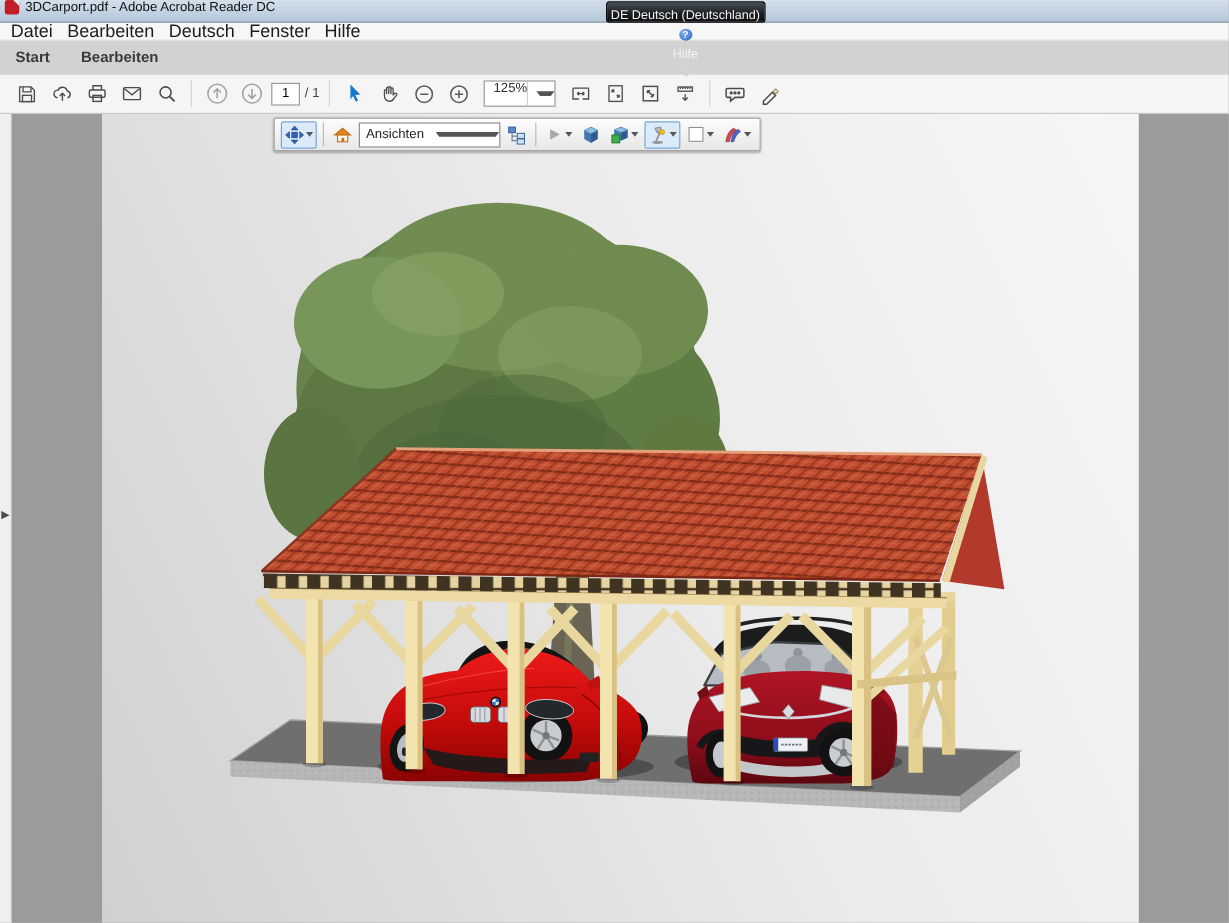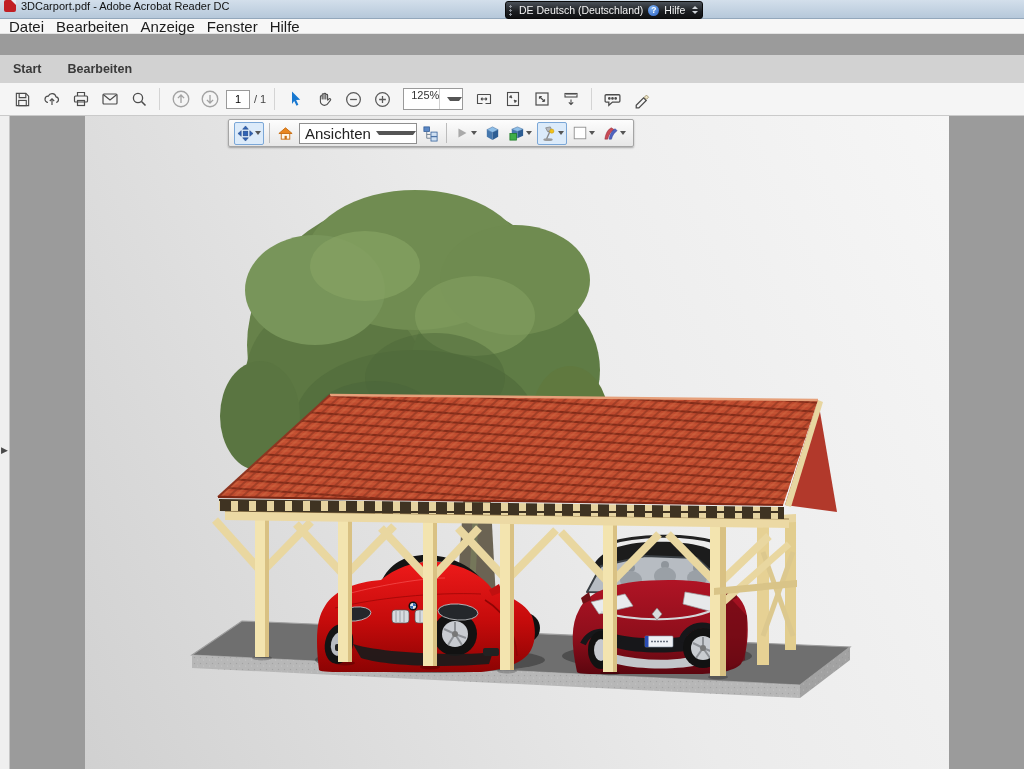--- a/index.html
+++ b/index.html
@@ -9,37 +9,37 @@
   
   .titlebar{position:relative;height:18px;background:linear-gradient(#d3dfeb,#b6c8da);
     display:flex;align-items:flex-start;padding-left:4px;font-size:11px;color:#111;
     border-bottom:1px solid #93a7bb;}
   .pdficon{width:12px;height:12px;margin-right:5px;background:#c11f25;position:relative;border-radius:2px;}
   .pdficon:before{content:"";position:absolute;right:0;top:0;border-style:solid;border-width:0 5px 5px 0;
     border-color:transparent #e8eef5 transparent transparent;}
   
   .langbar{position:absolute;left:505px;top:1px;height:16px;display:flex;align-items:center;
     background:linear-gradient(#4a5058,#1b1d20 60%,#101113);border:1px solid #0a0a0a;border-radius:3px;
-    color:#f2f2f2;font-size:10.5px;padding:0 4px 0 3px;gap:5px;}
+    color:#f2f2f2;font-size:10.5px;padding:0 4px 0 3px;gap:5px;flex-direction:column;}
   .grip{width:5px;height:11px;background:radial-gradient(circle at 1.5px 1.5px,#8d9299 1px,transparent 1.2px);
     background-size:5px 4px;}
   .qicon{width:11px;height:11px;border-radius:50%;background:radial-gradient(circle at 35% 30%,#7fb2f0,#2b61c4);
     color:#fff;font-size:8.5px;font-weight:bold;display:flex;align-items:center;justify-content:center;}
   .langspin{display:flex;flex-direction:column;gap:2px;margin-left:2px;}
   .langspin i{width:0;height:0;border-left:3px solid transparent;border-right:3px solid transparent;}
   .langspin i.up{border-bottom:3px solid #cfd3d8;}
   .langspin i.dn{border-top:3px solid #cfd3d8;}
 
   
   .menubar{height:14px;background:#f7f7f7;display:flex;align-items:center;font-size:15px;color:#1c1c1c;
     padding-left:3px;border-bottom:1px solid #e3e3e3;}
   .menubar span{padding:0 6px;cursor:default;}
 
   
-  .tabbar{height:28px;background:#d2d2d2;display:flex;align-items:stretch;font-size:12.5px;color:#3a3a3a;margin-top:21px;}
+  .tabbar{height:28px;background:#d2d2d2;display:flex;align-items:stretch;font-size:12.5px;color:#3a3a3a;}
   .tab-simple{display:flex;align-items:center;padding:0 13px;font-weight:700;}
   .doctab{margin-left:18px;width:138px;background:#ededed;border-left:1px solid #a8a8a8;border-right:1px solid #a8a8a8;
     display:flex;align-items:center;justify-content:center;font-size:11.5px;font-weight:400;color:#333;}
   .doctab .close{margin-left:12px;color:#555;font-size:13px;line-height:10px;}
 
   
   .toolbar{height:32px;background:#f5f5f5;border-bottom:1px solid #cacaca;display:flex;align-items:center;
     padding-left:8px;font-size:11px;color:#333;}
   .tbtn{width:29px;height:26px;display:flex;align-items:center;justify-content:center;border-radius:2px;}
   .tsep{width:1px;height:22px;background:#d4d4d4;margin:0 6px;}
@@ -61,21 +61,21 @@
   .scene{position:absolute;left:0;top:0;}
 
   
   .tb3d{position:absolute;left:143px;top:3px;height:26px;display:flex;align-items:center;gap:3px;
     background:linear-gradient(#fdfdfd,#e7e7e7);border:1px solid #a5a5a5;border-radius:2px;
     padding:0 5px;box-shadow:0 1px 2px rgba(0,0,0,.3);}
   .b3{height:21px;display:flex;align-items:center;justify-content:center;padding:0 2px;border-radius:2px;gap:1px;}
   .b3.sel{background:#dcebfa;border:1px solid #7ba7d7;}
   .sep3{width:1px;height:20px;background:#bcbcbc;margin:0 2px;}
   .combo{width:116px;height:19px;background:#fff;border:1px solid #8f8f8f;display:flex;align-items:center;
-    font-size:15px;color:#222;}
+    font-size:11px;color:#222;}
   .combo span{flex:1;padding-left:5px;}
   .combo .dd{width:13px;display:flex;justify-content:center;}
   svg{display:block;}
 </style>
 </head>
 <body>
 
 <div class="window">
 
   <div class="titlebar">
@@ -89,21 +89,21 @@
       <span class="langspin">
           <i class="up"></i>
           <i class="dn"></i>
         </span>
     </div>
   </div>
 
   <div class="menubar">
     <span>Datei</span>
     <span>Bearbeiten</span>
-    <span>Anzeige</span>
+    <span>Deutsch</span>
     <span>Fenster</span>
     <span>Hilfe</span>
   </div>
 
   <div class="tabbar">
     <span class="tab-simple">Start</span>
     <span class="tab-simple">Bearbeiten</span>
   </div>
 
   <div class="toolbar">

